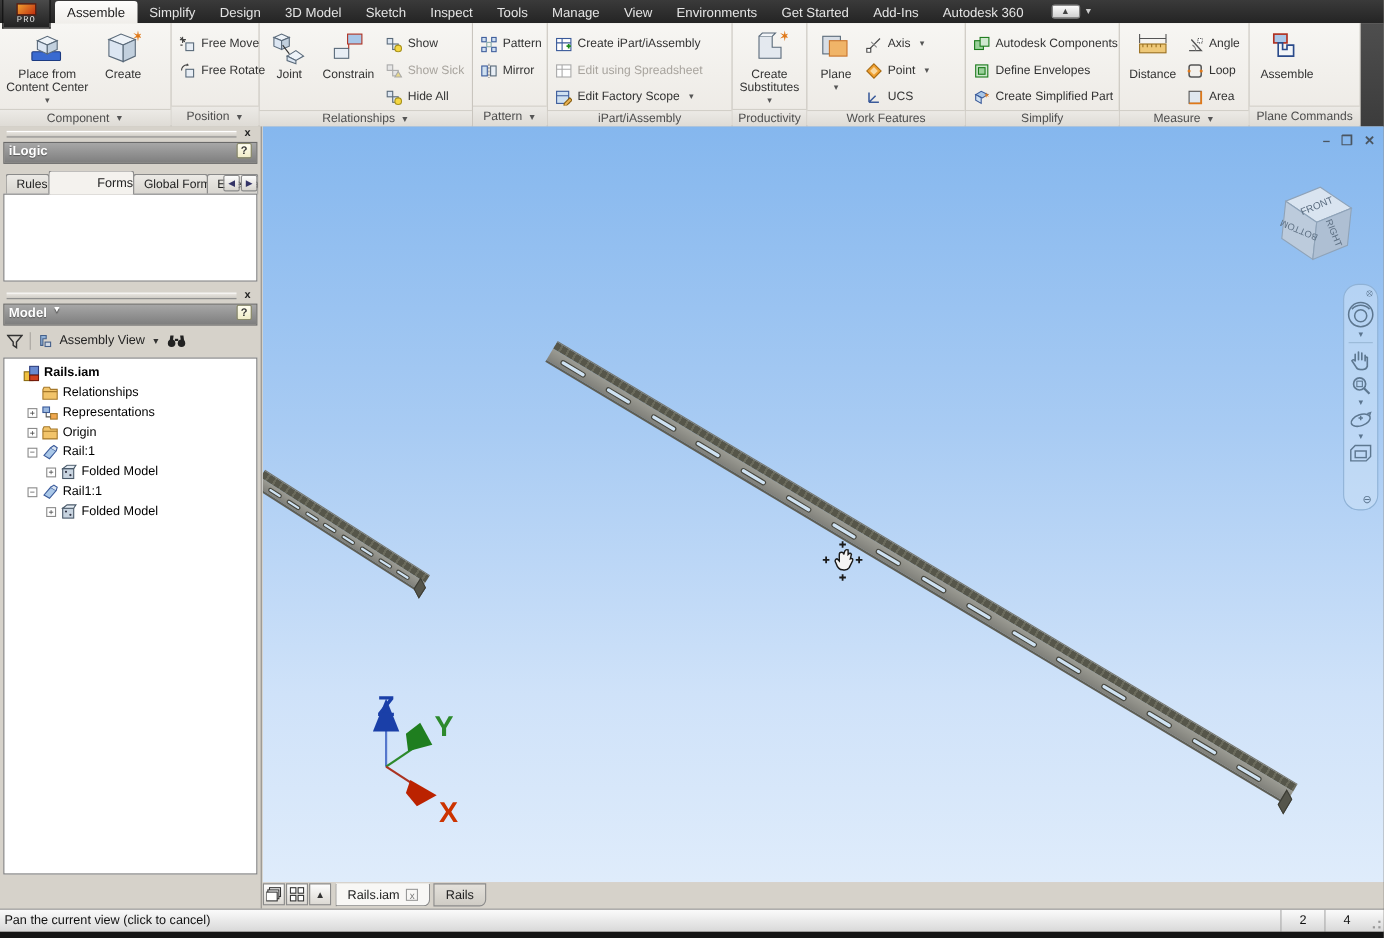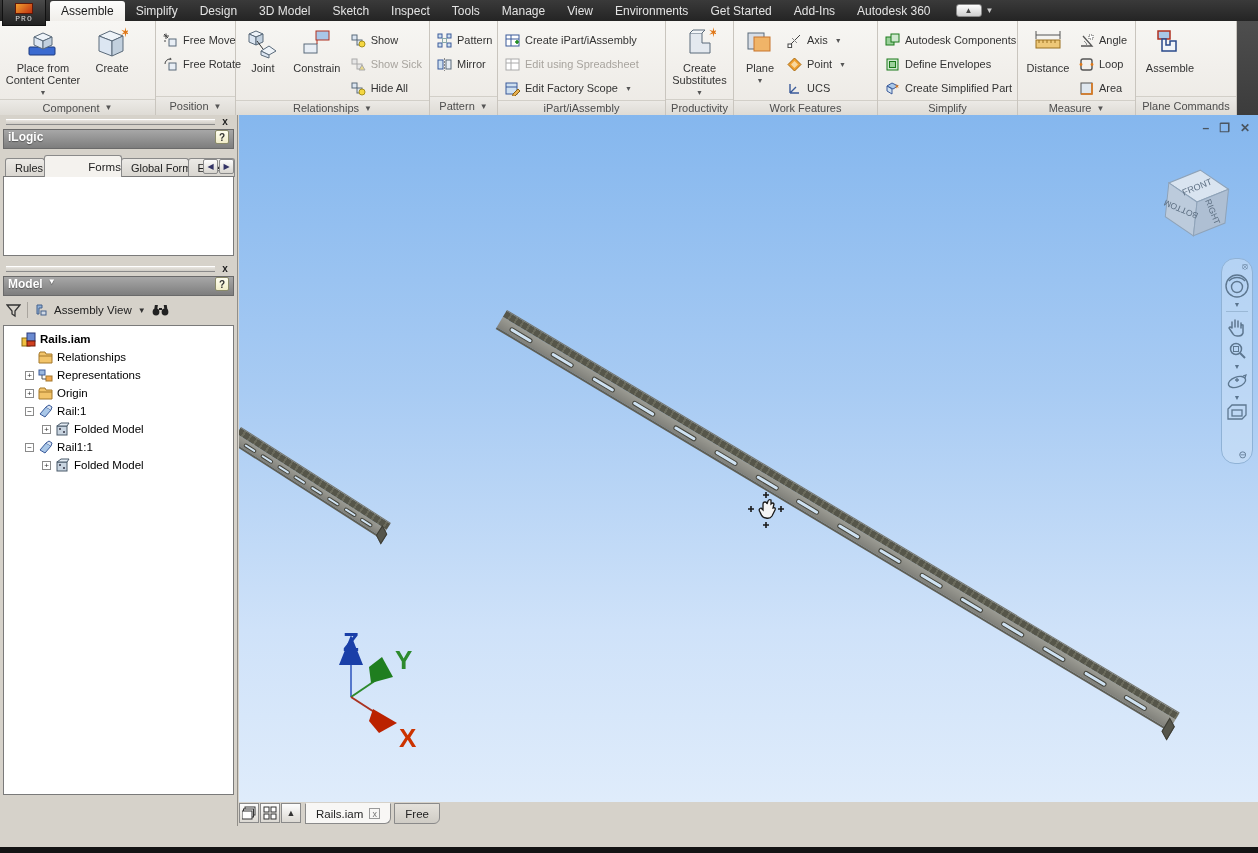--- a/index.html
+++ b/index.html
@@ -829,20 +829,32 @@
           <rect x="8" y="8" width="5" height="5" fill="#fff" stroke="#333"></rect>
         </svg>
   </span>
   <span class="winbtn up">▲</span>
   <span id="doctabs" style="display:flex;">
         <div class="doctab active">
           <span>Rails.iam</span>
           <span class="tclose">x</span>
         </div>
         <div class="doctab">
-          <span>Free</span>
+          <span>Rails</span>
         </div>
       </span>
 </div>
 
+<div id="statusbar">
+  <span id="status-msg">Pan the current view (click to cancel)</span>
+  <span id="status-right">
+        <span class="scell">2</span>
+        <span class="scell">4</span>
+      </span>
+  <span id="grip">
+        <i style="right:3px;bottom:3px"></i>
+        <i style="right:3px;bottom:8px"></i>
+        <i style="right:8px;bottom:3px"></i>
+      </span>
+</div>
 <div id="bottomstrip"></div>
 
 </div>
 
 </body></html>

